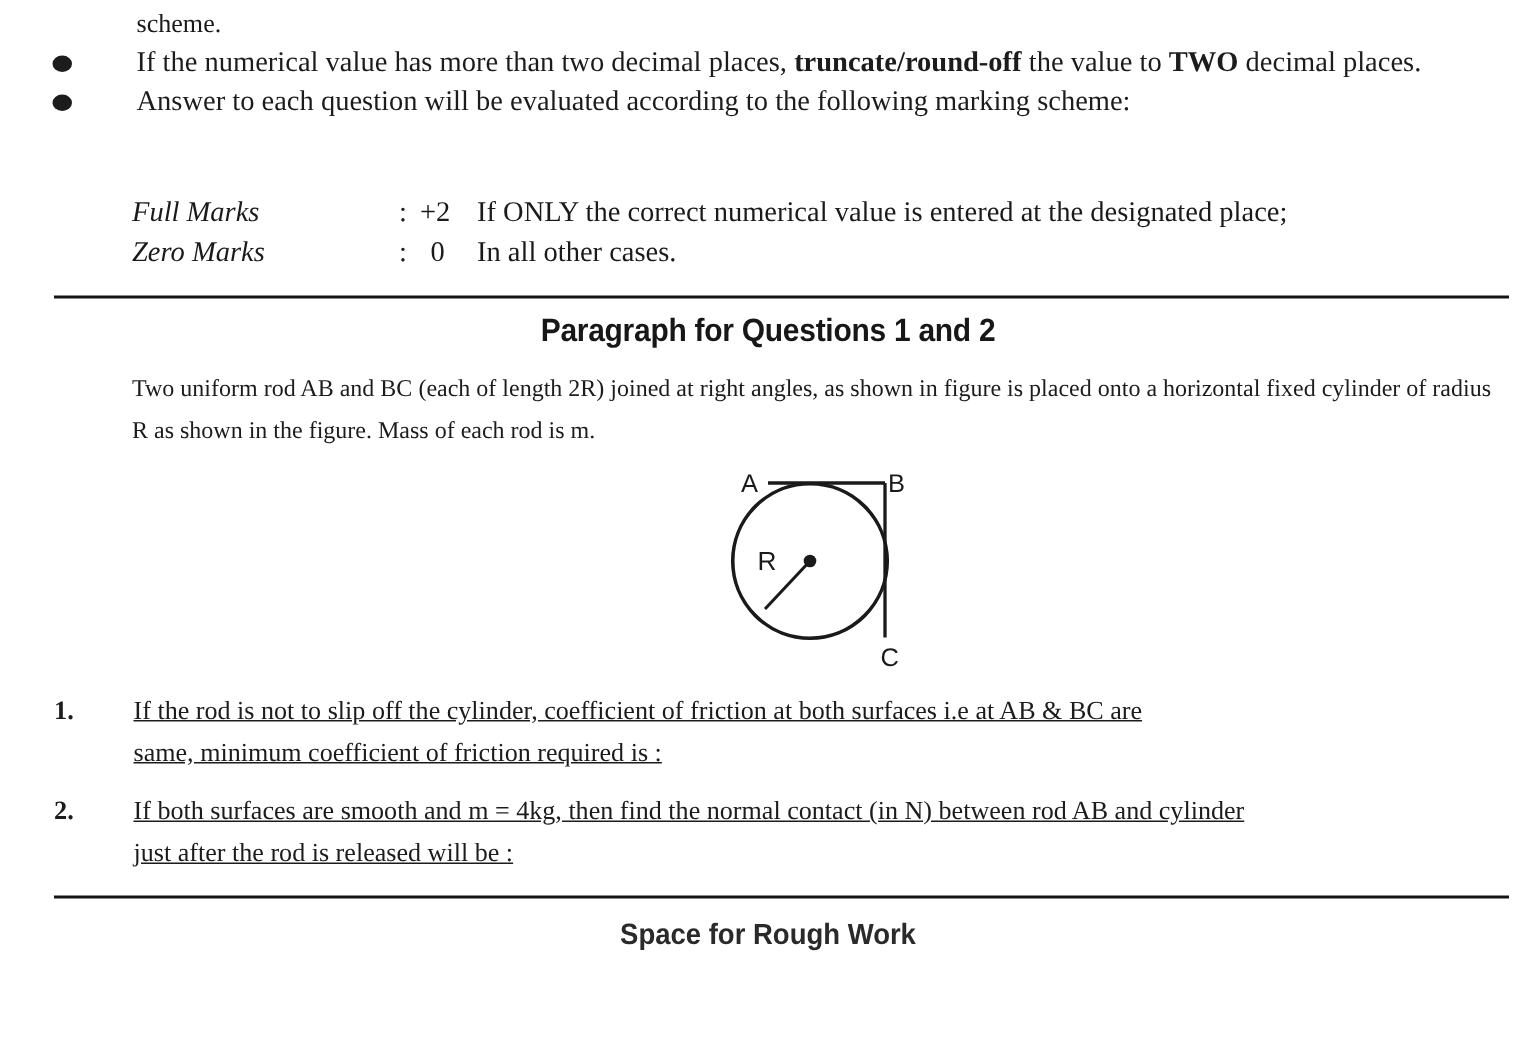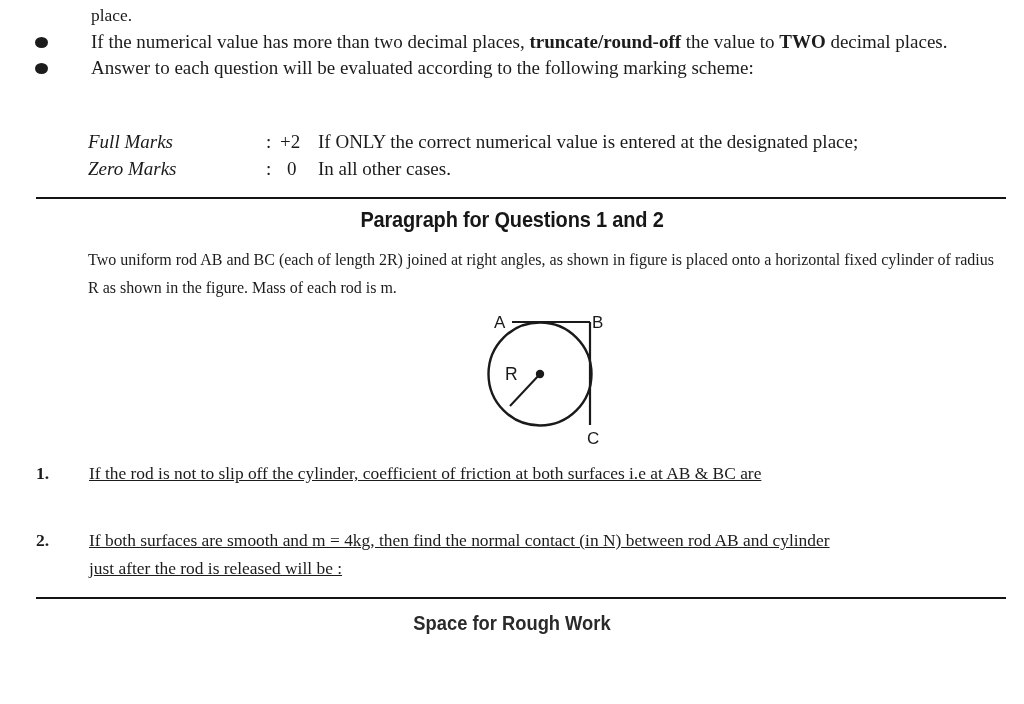--- a/index.html
+++ b/index.html
@@ -185,21 +185,21 @@
     transform: scaleX(0.94);
   }
 </style>
 </head>
 <body>
 
 <div class="page">
 
   <div class="instructions">
 
-    <div class="ins-lead">place.</div>
+    <div class="ins-lead">scheme.</div>
 
     <div class="ins-row">
       <span class="bullet"></span>
       <span>If the numerical value has more than two decimal places, </span><b>truncate/round-off</b><span> the value to </span><b>TWO</b><span> decimal places.</span>
     </div>
 
     <div class="ins-row" style="margin-top:0;">
       <span class="bullet"></span>
       <span>Answer to each question will be evaluated according to the following marking scheme:</span>
     </div>
@@ -244,20 +244,21 @@
     <span class="fig-label" id="fig-label-a">A</span>
     <span class="fig-label" id="fig-label-b">B</span>
     <span class="fig-label" id="fig-label-c">C</span>
     <span class="fig-label" id="fig-label-r">R</span>
   </div>
 
   <div class="question q1">
     <span class="q-num">1.</span>
     <div class="q-body">
       <div>If the rod is not to slip off the cylinder, coefficient of friction at both surfaces i.e at AB &amp; BC are</div>
+      <div class="line2">same, minimum coefficient of friction required is :</div>
     </div>
   </div>
 
   <div class="question q2">
     <span class="q-num">2.</span>
     <div class="q-body">
       <div>If both surfaces are smooth and m = 4kg, then find the normal contact (in N) between rod AB and cylinder</div>
       <div class="line2">just after the rod is released will be :</div>
     </div>
   </div>

